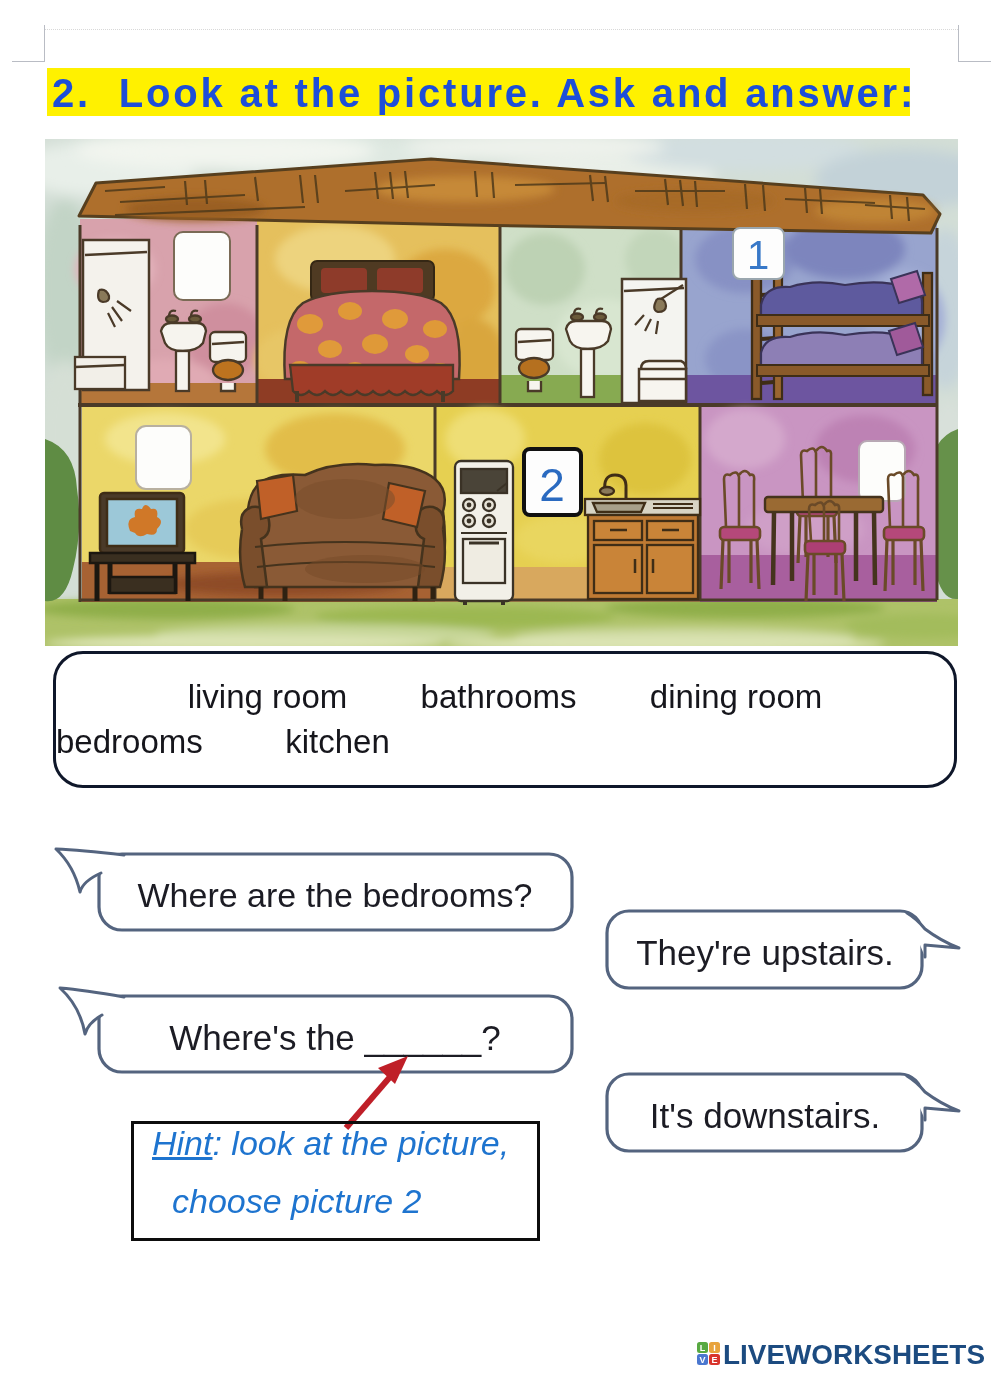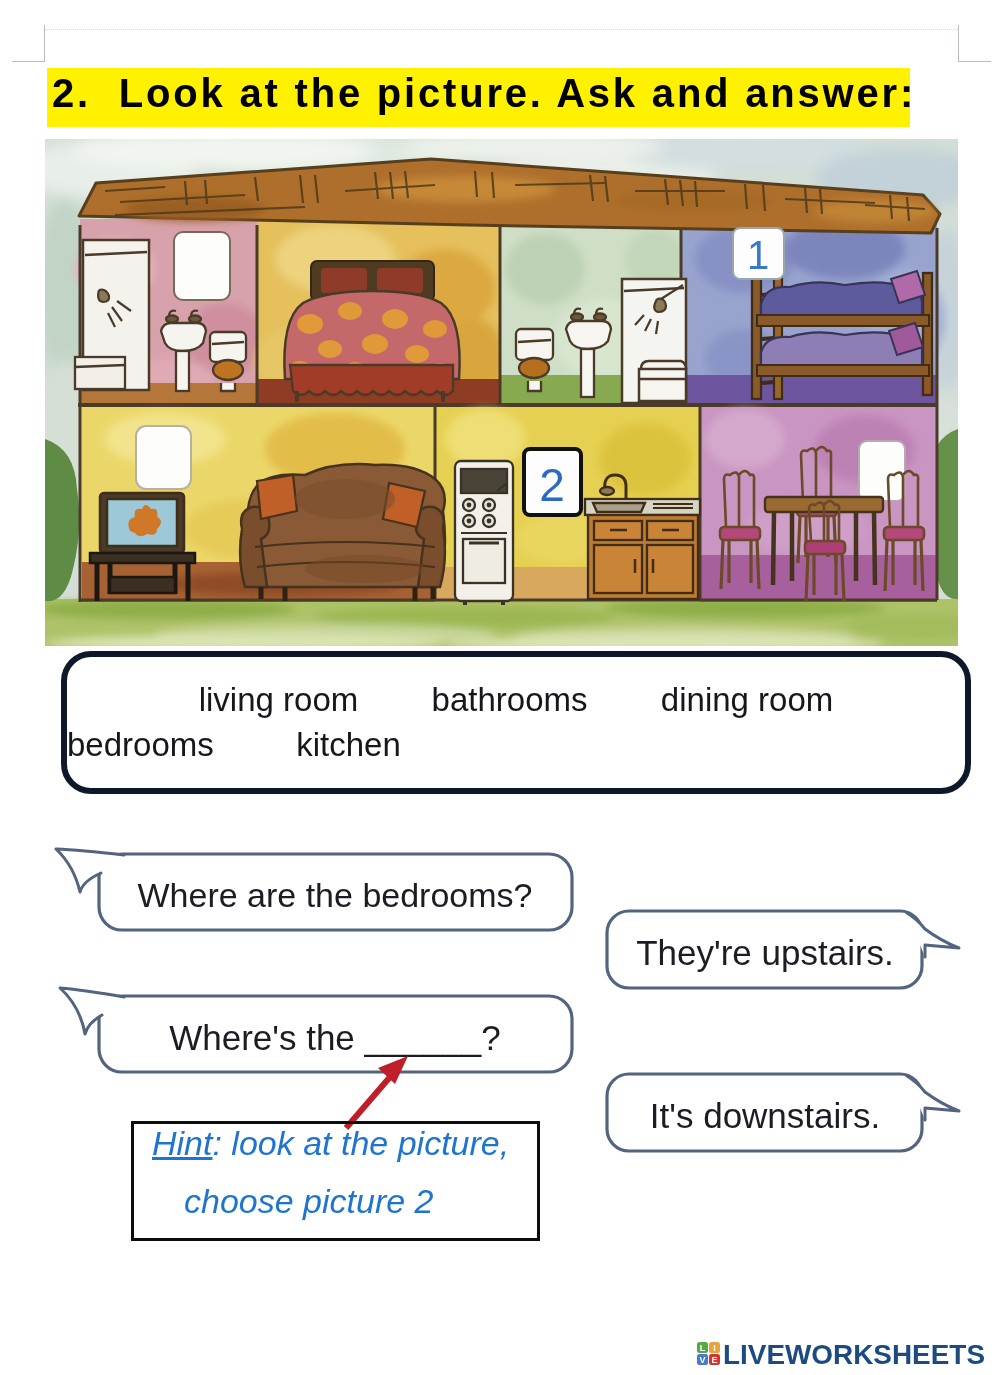--- a/index.html
+++ b/index.html
@@ -10,21 +10,21 @@
 <body>
 
 <div class="abs" style="left:45px;top:29px;width:913px;height:2px;border-top:1px dotted #d8d8d8;"></div>
 
 <div class="abs" style="left:44px;top:25px;width:1px;height:37px;background:#b9bcc4;"></div>
 <div class="abs" style="left:12px;top:61px;width:33px;height:1px;background:#b9bcc4;"></div>
 
 <div class="abs" style="left:958px;top:25px;width:1px;height:37px;background:#b9bcc4;"></div>
 <div class="abs" style="left:958px;top:61px;width:33px;height:1px;background:#b9bcc4;"></div>
 
-<div class="abs" style="left:47px;top:68px;width:858px;height:59px;background:#fff100;color:#000000;font-weight:bold;font-size:40px;letter-spacing:2.8px;line-height:50px;white-space:pre;padding-left:5px;">2.  Look at the picture. Ask and answer:</div>
+<div class="abs" style="left:47px;top:68px;width:858px;height:48px;background:#fff100;color:#1d4ed8;font-weight:bold;font-size:40px;letter-spacing:2.8px;line-height:50px;white-space:pre;padding-left:5px;">2.  Look at the picture. Ask and answer:</div>
 
 <div class="abs" style="left:45px;top:139px;width:913px;height:507px;">
 <svg width="913" height="507" viewBox="0 0 913 507" xmlns="http://www.w3.org/2000/svg">
 <defs>
   <linearGradient id="fade" x1="0" y1="0" x2="0" y2="1">
           <stop offset="0" stop-color="#ffffff" stop-opacity="0"></stop>
           <stop offset="1" stop-color="#ffffff" stop-opacity="0.8"></stop>
         </linearGradient>
   <filter id="soft" x="-20%" y="-20%" width="140%" height="140%">
           <feGaussianBlur stdDeviation="4"></feGaussianBlur>
@@ -367,21 +367,21 @@
 <g stroke="#6a4a28" stroke-width="2.6" fill="none">
   <path d="M845 388 L843 340 Q843 334 849 336 Q856 330 858 338 L858 388"></path>
   <path d="M858 336 Q864 328 869 336 Q874 334 873 342 L873 388"></path>
   <rect x="839" y="388" width="40" height="13" rx="4" fill="#b5487a" stroke="#6a4a28"></rect>
   <path d="M842 401 L840 452 M876 401 L878 452 M848 401 L848 446 M870 401 L870 446" stroke-width="3.2"></path>
 </g>
 </svg>
 
 </div>
 
-<div class="abs" style="left:53px;top:651px;width:898px;height:131px;border:6px solid #0f172a;border-radius:30px;color:#16161c;font-size:33px;margin-left:8px;">
+<div class="abs" style="left:53px;top:651px;width:898px;height:131px;border:3px solid #0f172a;border-radius:30px;color:#16161c;font-size:33px;">
 
   <div class="abs" style="left:0;top:24px;width:100%;text-align:center;white-space:pre;">living room        bathrooms        dining room</div>
 
   <div class="abs" style="left:0;top:69px;width:100%;text-align:left;white-space:pre;">bedrooms         kitchen</div>
 </div>
 
 <svg class="abs" style="left:40px;top:840px;" width="545" height="100" viewBox="0 0 545 100">
   <rect x="59" y="14" width="473" height="76" rx="23" fill="#ffffff" stroke="#54647f" stroke-width="3.2"></rect>
   <path d="M84 15 Q40 10 16 9 Q34 26 40 52 Q43 41 61 33" fill="#ffffff" stroke="#54647f" stroke-width="3" stroke-linejoin="round" stroke-linecap="round"></path>
   <text x="295" y="67" font-size="34" fill="#1c1c24" text-anchor="middle" font-family="Liberation Sans,sans-serif">Where are the bedrooms?</text>
@@ -405,21 +405,21 @@
   <text x="170" y="62" font-size="35" fill="#1c1c24" text-anchor="middle" font-family="Liberation Sans,sans-serif">It's downstairs.</text>
 </svg>
 
 <svg class="abs" style="left:330px;top:1048px;" width="90" height="84" viewBox="0 0 90 84">
   <line x1="16" y1="80" x2="66" y2="22" stroke="#bf1f28" stroke-width="6"></line>
   <path d="M78 8 L48 20 L65 36 Z" fill="#bf1f28"></path>
 </svg>
 
 <div class="abs" style="left:131px;top:1121px;width:403px;height:114px;border:3px solid #0d0d0d;color:#1e74cf;font-style:italic;font-size:34px;">
   <div class="abs" style="left:18px;top:0;white-space:nowrap;"><span style="text-decoration:underline;">Hint</span>: look at the picture,</div>
-  <div class="abs" style="left:50px;top:58px;white-space:nowrap;">choose picture 2</div>
+  <div class="abs" style="left:38px;top:58px;white-space:nowrap;">choose picture 2</div>
 </div>
 
 <div class="abs" style="left:697px;top:1342px;width:290px;height:25px;">
   <svg width="290" height="25" viewBox="0 0 290 25">
     <rect x="0" y="0" width="11" height="11" rx="2.5" fill="#58a942"></rect>
     <rect x="12" y="0" width="11" height="11" rx="2.5" fill="#e8a33d"></rect>
     <rect x="0" y="12" width="11" height="11" rx="2.5" fill="#4a77cf"></rect>
     <rect x="12" y="12" width="11" height="11" rx="2.5" fill="#d8342c"></rect>
     <text x="5.5" y="9" font-size="9" font-weight="bold" fill="#fff" text-anchor="middle" font-family="Liberation Sans,sans-serif">L</text>
     <text x="17.5" y="9" font-size="9" font-weight="bold" fill="#fff" text-anchor="middle" font-family="Liberation Sans,sans-serif">I</text>

